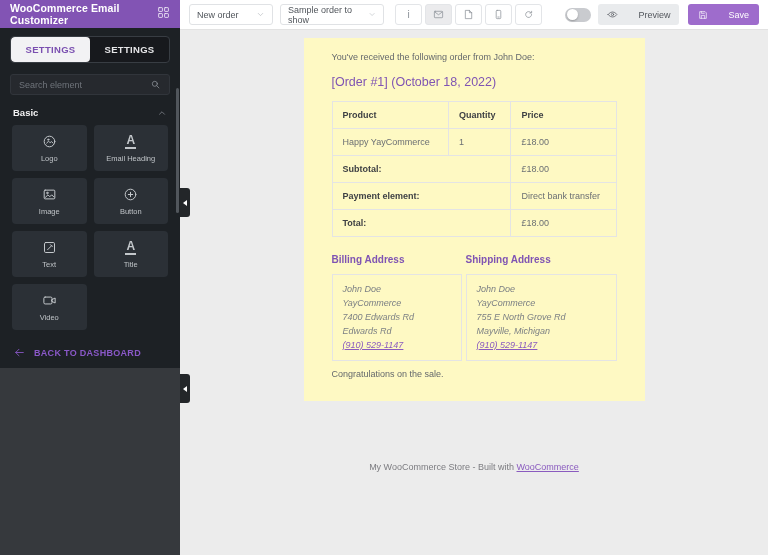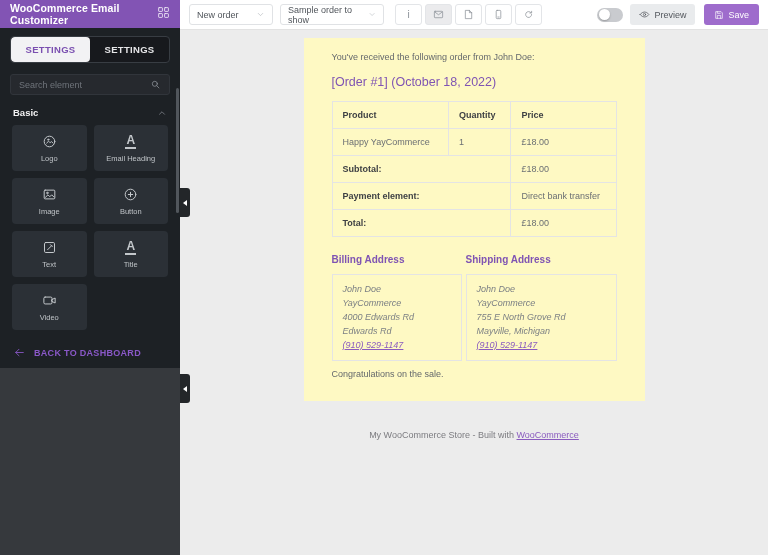--- a/index.html
+++ b/index.html
@@ -41,21 +41,21 @@
   .tb-select { height:21px; border:1px solid #e0e2e5; border-radius:3px; display:flex; align-items:center; justify-content:space-between; padding:0 7px; font-size:9px; color:#50555b; cursor:pointer; background:#fff; }
   .tb-select.w1 { width:84px; } .tb-select.w2 { width:104px; }
   .tb-select svg { width:9px; height:9px; color:#aeb3b9; }
   .icon-group { display:flex; gap:3px; margin-left:4px; }
   .icon-btn { width:27px; height:21px; border:1px solid #e3e5e8; border-radius:3px; background:#fff; display:flex; align-items:center; justify-content:center; color:#8a9097; cursor:pointer; font-size:10px; }
   .icon-btn.active { background:#ebebed; }
   .icon-btn svg { width:11px; height:11px; }
   .tb-spacer { flex:1; }
   .toggle { width:26px; height:14px; border-radius:7px; background:#c9cbcf; position:relative; cursor:pointer; }
   .toggle .knob { position:absolute; left:1.5px; top:1.5px; width:11px; height:11px; border-radius:50%; background:#fff; box-shadow:0 1px 2px rgba(0,0,0,.25); }
-  .btn { height:21px; border:none; border-radius:3px; display:flex; align-items:center; gap:4px; font-size:9px; font-family:"Liberation Sans",sans-serif; cursor:pointer; }
+  .btn { height:21px; border:none; border-radius:3px; display:flex; align-items:center; gap:20px; font-size:9px; font-family:"Liberation Sans",sans-serif; cursor:pointer; }
   .btn.preview { background:#e9ebed; color:#53575d; padding:0 9px; }
   .btn.preview svg { width:11px; height:11px; }
   .btn.save { background:#9e6ccc; color:#fff; padding:0 10px; margin-left:2px; }
   .btn.save svg { width:10px; height:10px; }
 
   
   .canvas { flex:1; background:#ececec; overflow:hidden; }
   .email { width:341px; margin:8px auto 0; }
   .email-header { background:#7d54b2; box-shadow:inset 0 0 0 1px #9273c1; height:63px; display:flex; align-items:center; padding:0 28px; border-radius:3px 3px 0 0; cursor:pointer; }
   .email-header h1 { color:#fff; font-size:17px; font-weight:bold; letter-spacing:.2px; }
@@ -68,21 +68,21 @@
   table.order td { color:#6b6f73; font-weight:normal; }
   table.order .sum th { color:#3f4144; font-weight:bold; }
   .col-p { width:41%; } .col-q { width:22%; } .col-pr { width:37%; }
   .addresses { display:flex; margin-top:17px; }
   .addr-col.left { width:130px; margin-right:4px; }
   .addr-col.right { flex:1; }
   .addr-title { color:#7f54b3; font-size:10px; font-weight:bold; margin-bottom:9px; }
   .addr-box { border:1px solid #e4e4e4; padding:7px 10px 8px; font-style:italic; font-size:9px; color:#7c8084; line-height:14px; }
   .addr-box a { color:#8a5bbf; }
   .outro { margin-top:8px; font-size:9px; color:#64686c; }
-  .email-footer { text-align:center; font-size:9px; color:#7c7c80; padding:29px 0; }
+  .email-footer { text-align:center; font-size:9px; color:#7c7c80; padding:13px 0;margin-top:48px; }
   .email-footer a { color:#8a5bbf; }
   svg.ic { fill:none; stroke:currentColor; stroke-width:1.6; stroke-linecap:round; stroke-linejoin:round; }
 </style>
 </head>
 <body>
 
 <div class="app">
 
   <aside class="sidebar">
     <div class="sidebar-header">
@@ -279,21 +279,21 @@
               </tr>
             </tbody>
           </table>
 
           <div class="addresses">
             <div class="addr-col left">
               <div class="addr-title">Billing Address</div>
               <div class="addr-box">
                 <div>John Doe</div>
                 <div>YayCommerce</div>
-                <div>4000 Edwards Rd</div>
+                <div>7400 Edwards Rd</div>
                 <div>Edwards Rd</div>
                 <a href="#">(910) 529-1147</a>
               </div>
             </div>
             <div class="addr-col right">
               <div class="addr-title">Shipping Address</div>
               <div class="addr-box">
                 <div>John Doe</div>
                 <div>YayCommerce</div>
                 <div>755 E North Grove Rd</div>

